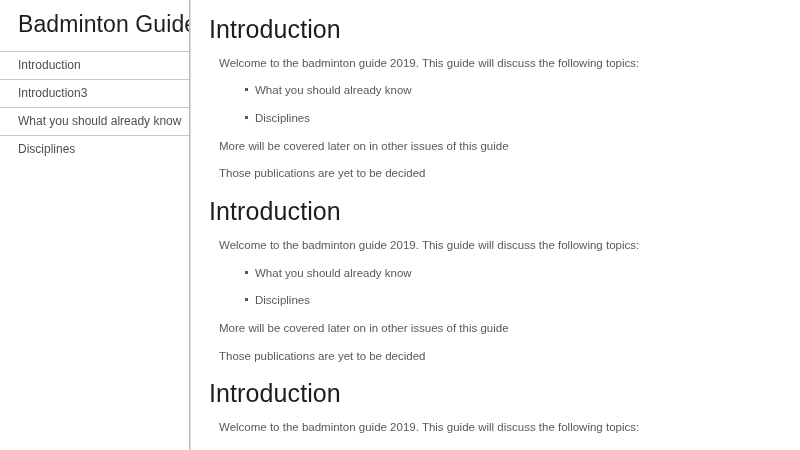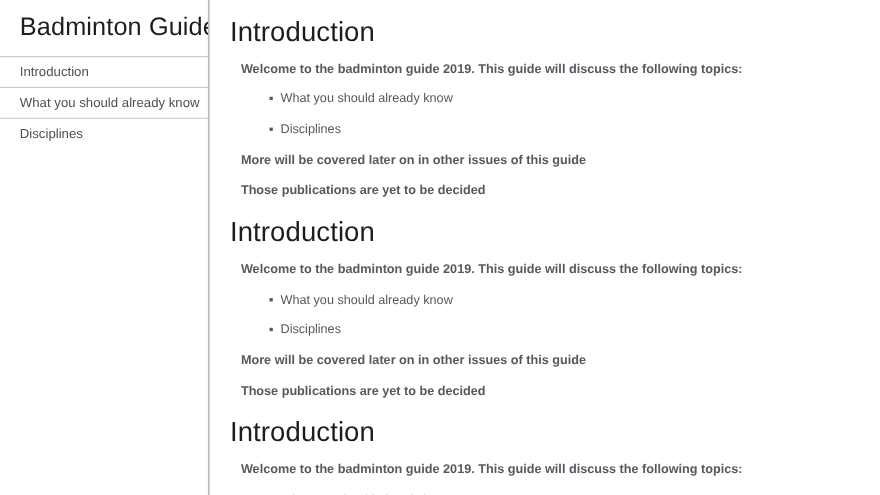--- a/index.html
+++ b/index.html
@@ -91,21 +91,20 @@
   .section-body {
     padding-left: 10px;
   }
 
   .para {
     font-size: 11.5px;
     line-height: 1.45;
     color: #55595f;
     margin: 0;
     padding: 11px 0 0 0;
-    font-weight: bold;
   }
 
   .topic-list {
     list-style: none;
     margin: 0;
     padding: 0 0 0 26px;
   }
 
   .topic-item {
     position: relative;
@@ -130,20 +129,23 @@
 <div class="page">
 
   <nav class="sidebar">
     <h1 class="sidebar-title">Badminton Guide</h1>
 
     <ul class="nav-list">
       <li class="nav-item">
         <span>Introduction</span>
       </li>
       <li class="nav-item">
+        <span>Introduction3</span>
+      </li>
+      <li class="nav-item">
         <span>What you should already know</span>
       </li>
       <li class="nav-item">
         <span>Disciplines</span>
       </li>
     </ul>
   </nav>
 
   <main class="content">
 

